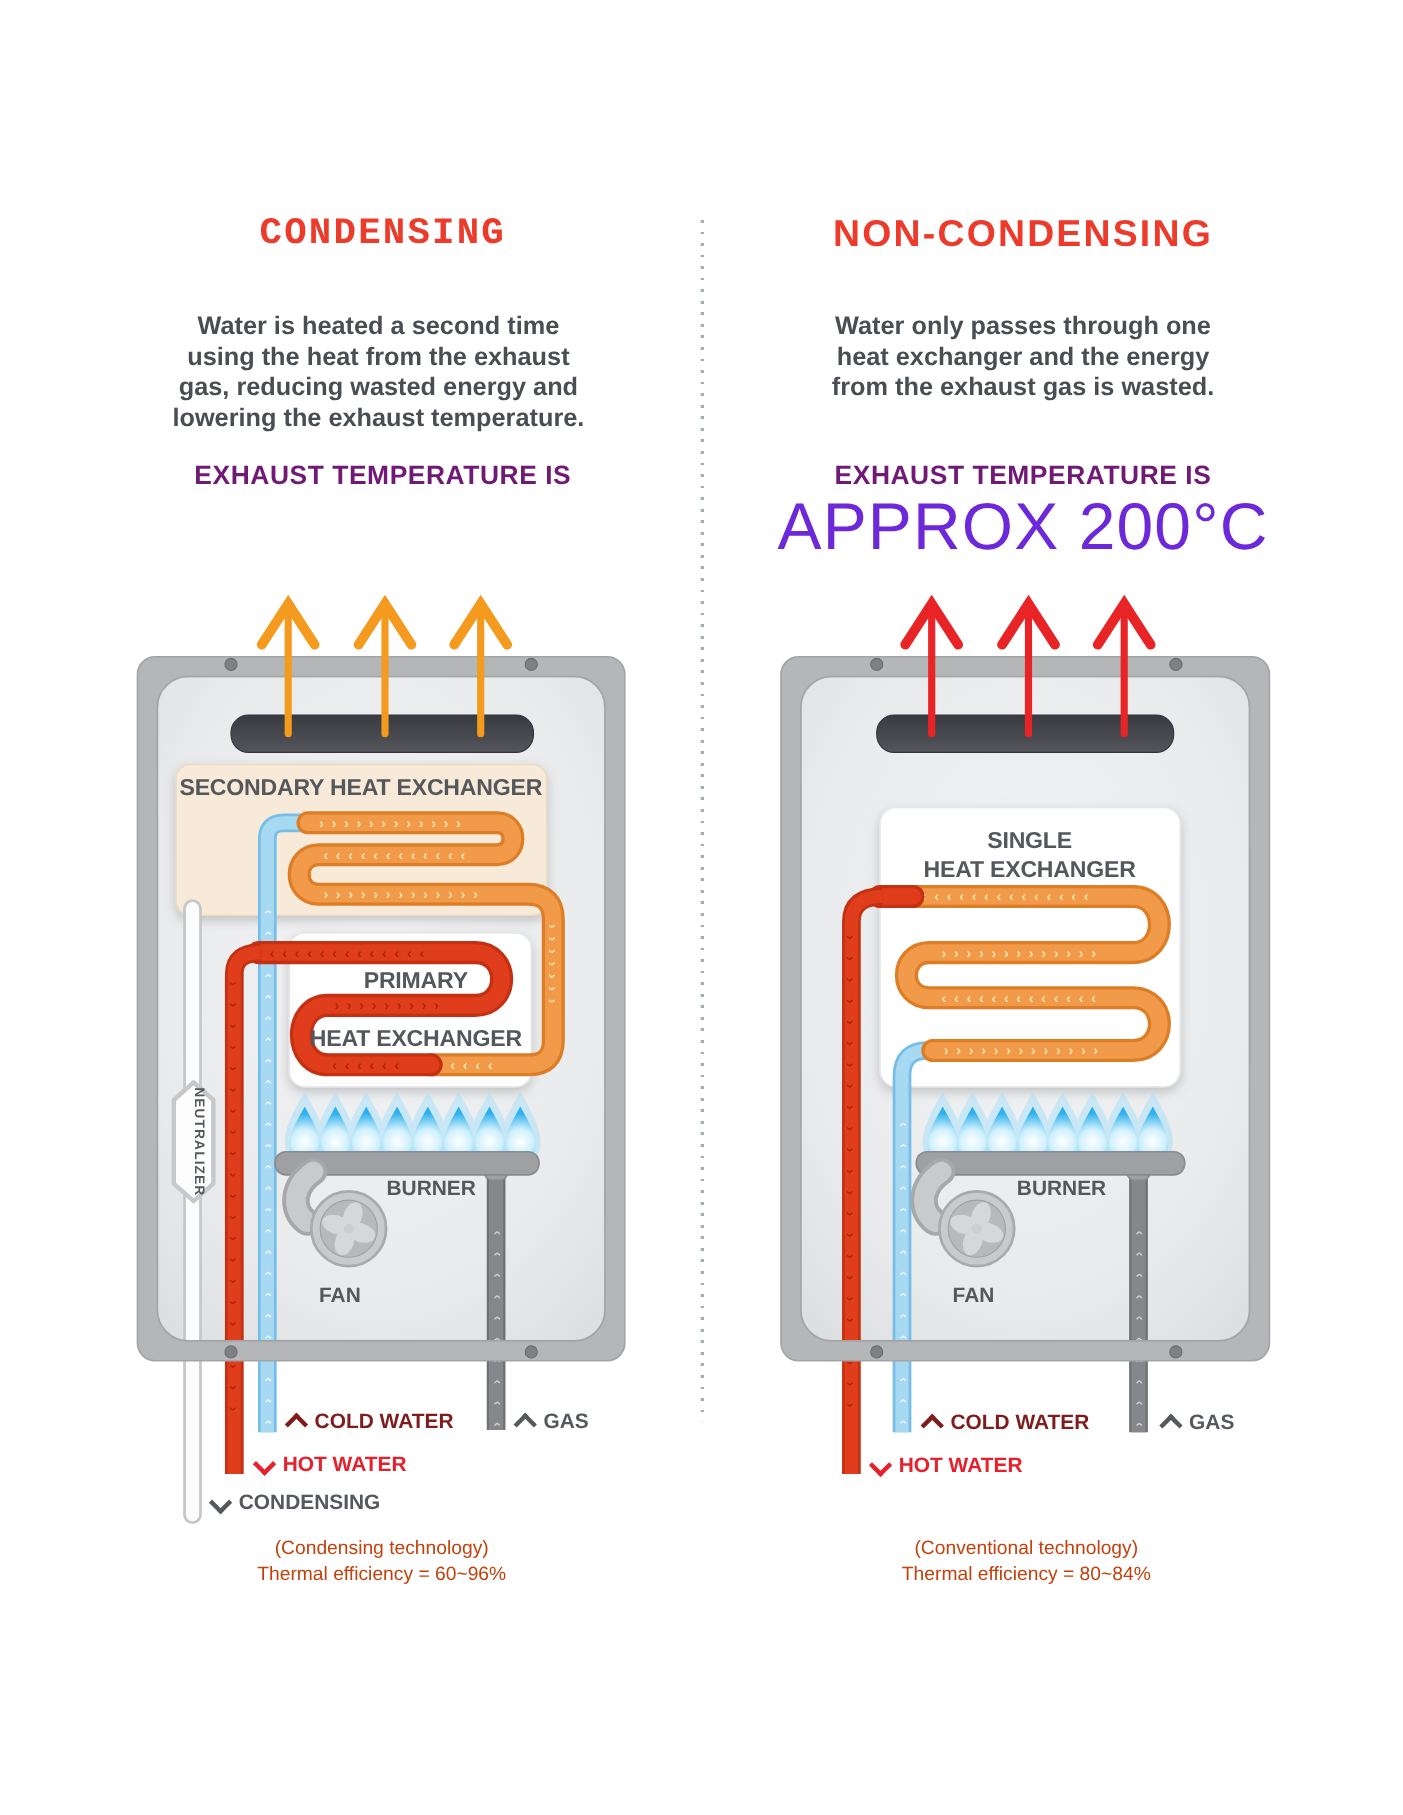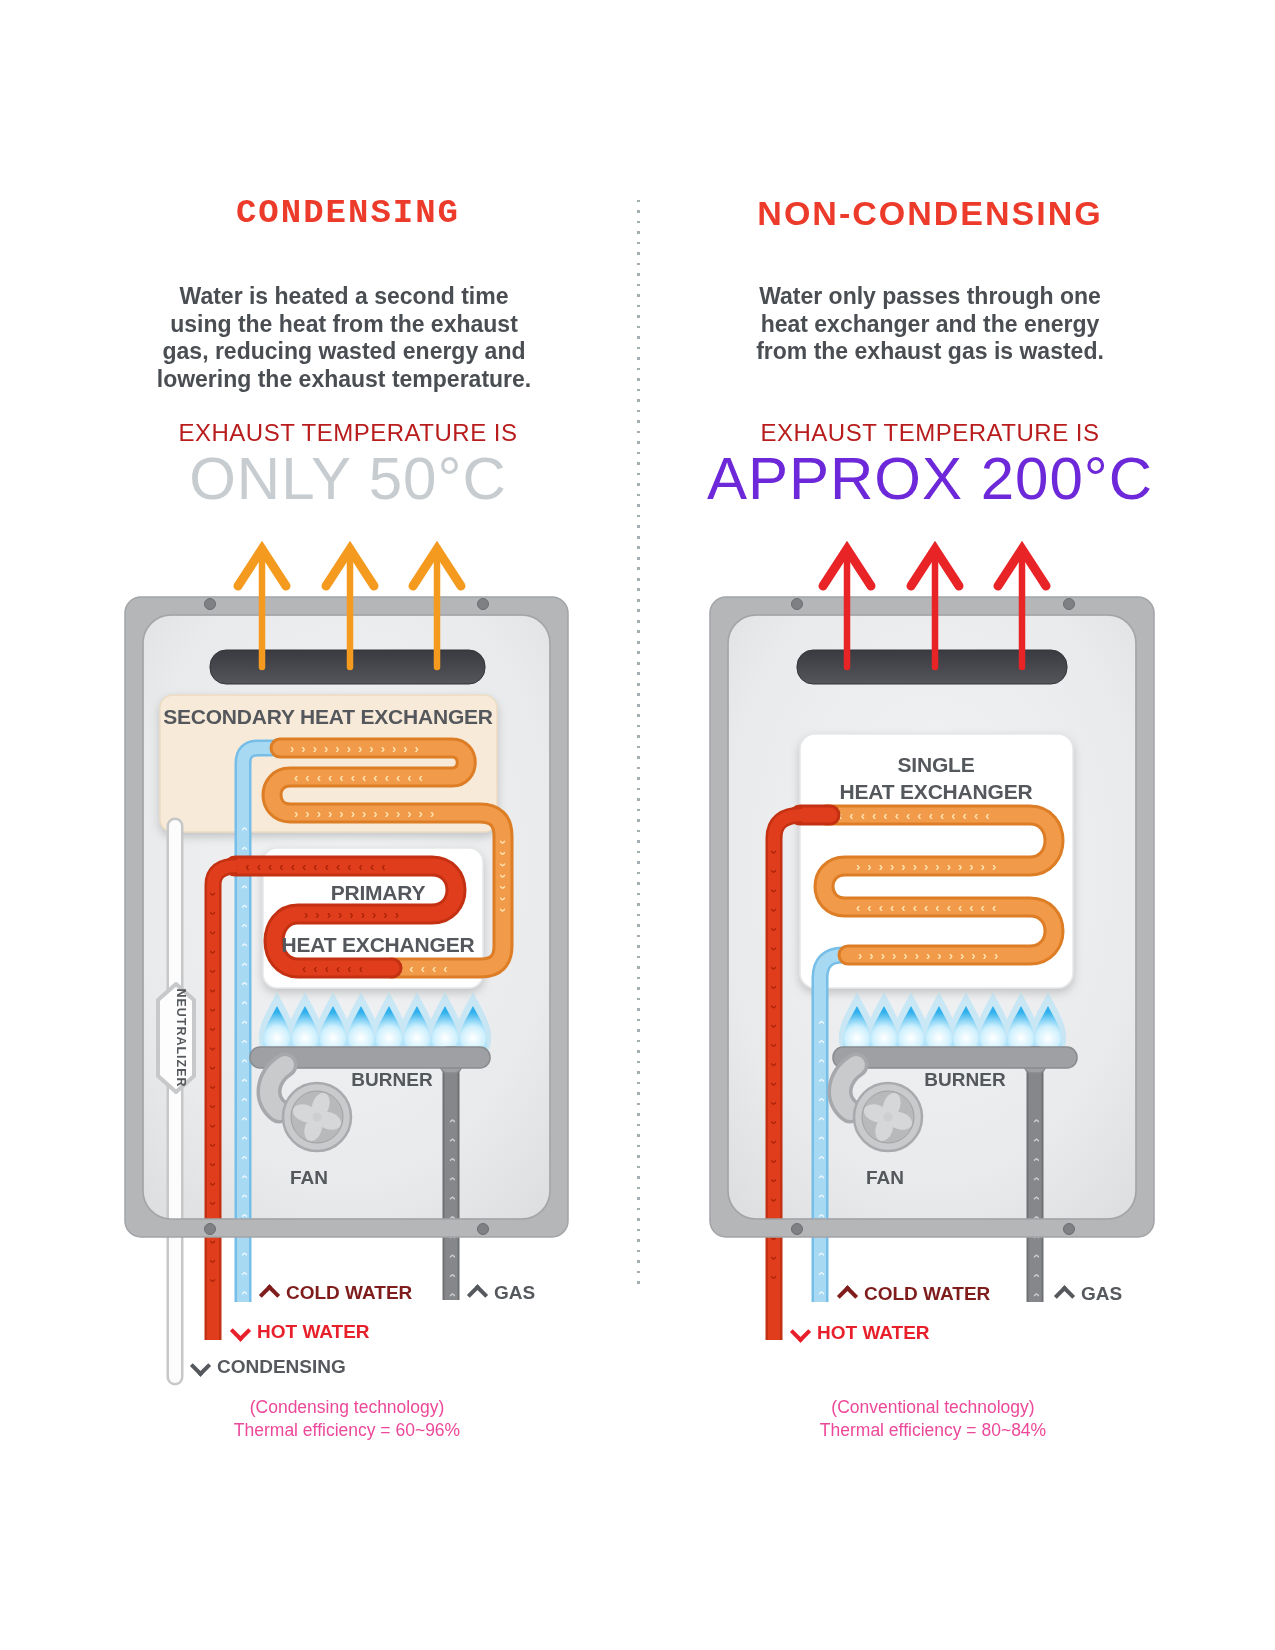--- a/index.html
+++ b/index.html
@@ -2,51 +2,50 @@
 <html><head>
 <meta charset="utf-8">
 <style>
   html,body{margin:0;padding:0;background:#fff;}
   .stage{position:relative;width:1275px;height:1650px;background:#fff;overflow:hidden;
          font-family:"Liberation Sans","DejaVu Sans",sans-serif;}
   .abs{position:absolute;}
   .ctr{text-align:center;}
   .title{width:520px;font-size:34px;font-weight:bold;letter-spacing:2px;color:#ED3B2B;}
   .desc{width:520px;font-size:23px;font-weight:bold;line-height:27.5px;color:#4A4E53;}
-  .exh-head{width:520px;font-size:24px;font-weight:normal;letter-spacing:.5px;color:#b91c1c;}
+  .exh-head{width:520px;font-size:24px;font-weight:bold;letter-spacing:.5px;color:#701a75;}
   .exh-val{width:520px;font-size:60px;font-weight:400;letter-spacing:1px;line-height:62px;color:#C6CCCF;}
   .exh-val.red{color:#6d28d9;}
   .divider{left:637px;top:200px;width:3px;height:1092px;
            background:repeating-linear-gradient(to bottom,#A4AFB1 0 2.5px,transparent 2.5px 10.5px);}
   .pipe-label{display:flex;align-items:center;gap:9px;height:22px;font-size:19px;font-weight:bold;white-space:nowrap;}
   .pipe-label.cold{color:#7f1d1d;} .pipe-label.hot{color:#E8202C;} .pipe-label.dark{color:#55585C;}
   .pchev{display:inline-block;width:11px;height:11px;border-style:solid;border-width:4.5px 0 0 4.5px;
          border-color:currentColor;flex:0 0 auto;}
   .pchev.up{transform:rotate(45deg) translate(1px,1px);}
   .pchev.down{transform:rotate(225deg) translate(1px,1px);}
-  .caption{width:420px;font-size:17.5px;line-height:23px;color:#ec4899;}
+  .caption{width:420px;font-size:17.5px;line-height:23px;color:#c2410c;}
   svg text{font-family:"Liberation Sans","DejaVu Sans",sans-serif;}
   .boxlab{font-size:21px;font-weight:bold;fill:#54575C;letter-spacing:-0.2px;}
   .smlab{font-size:19px;font-weight:bold;fill:#54575C;}
   .chev-t{font-size:13px;font-weight:bold;}
 </style>
 </head>
 <body>
 
 <div class="stage">
 
   <div class="abs ctr title" style="left:88px;top:194px;font-family:Liberation Mono, monospace;">CONDENSING</div>
   <div class="abs ctr desc" style="left:84px;top:283px;">
     <div>Water is heated a second time</div>
     <div>using the heat from the exhaust</div>
     <div>gas, reducing wasted energy and</div>
     <div>lowering the exhaust temperature.</div>
   </div>
   <div class="abs ctr exh-head" style="left:88px;top:419px;">EXHAUST TEMPERATURE IS</div>
-  <div class="abs ctr exh-val" style="left:88px;top:448px;">ONLY 50°C</div>
 
   <div class="abs ctr title" style="left:670px;top:194px;">NON-CONDENSING</div>
   <div class="abs ctr desc" style="left:670px;top:283px;">
     <div>Water only passes through one</div>
     <div>heat exchanger and the energy</div>
     <div>from the exhaust gas is wasted.</div>
   </div>
   <div class="abs ctr exh-head" style="left:670px;top:419px;">EXHAUST TEMPERATURE IS</div>
   <div class="abs ctr exh-val red" style="left:670px;top:448px;">APPROX 200°C</div>
 

